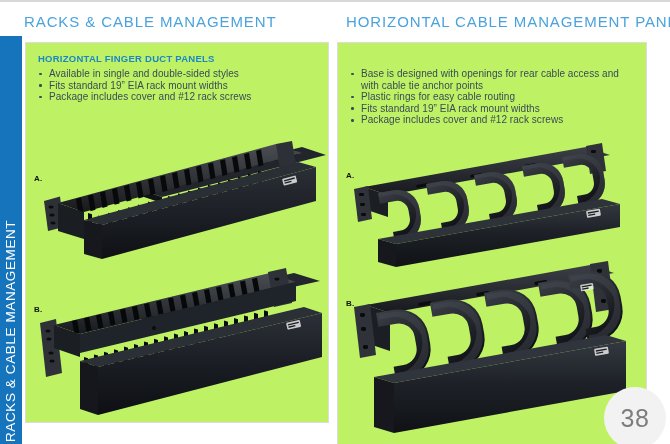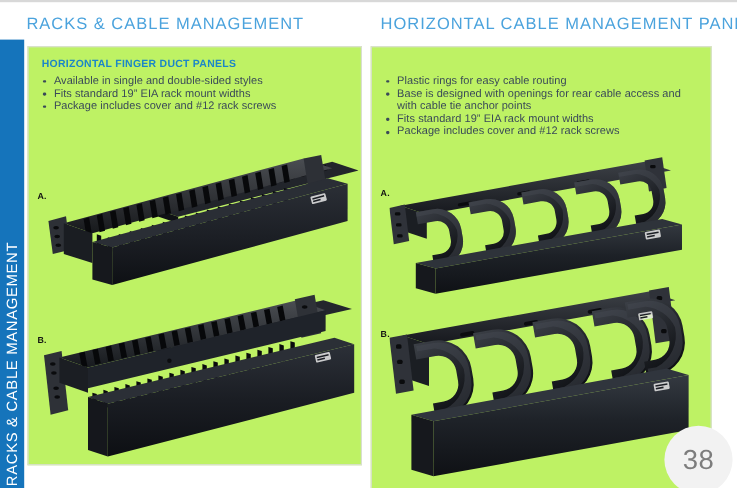--- a/index.html
+++ b/index.html
@@ -325,22 +325,22 @@
       </div>
 
     </div>
   </div>
 
   <div class="card right">
     <div class="card-inner">
 
 
       <ul class="bullets">
+        <li>Base is designed with openings for rear cable access and with cable tie anchor points</li>
         <li>Plastic rings for easy cable routing</li>
-        <li>Base is designed with openings for rear cable access and with cable tie anchor points</li>
         <li>Fits standard 19” EIA rack mount widths</li>
         <li>Package includes cover and #12 rack screws</li>
       </ul>
 
       <div class="fig-label" style="left:8px;top:128px;">A.</div>
 
       <div class="photo" style="left:16px;top:98px;">
         <svg width="290" height="130" viewBox="0 0 290 130">
           <defs>
             <linearGradient id="rbarA" x1="0" y1="0" x2="0" y2="1">

